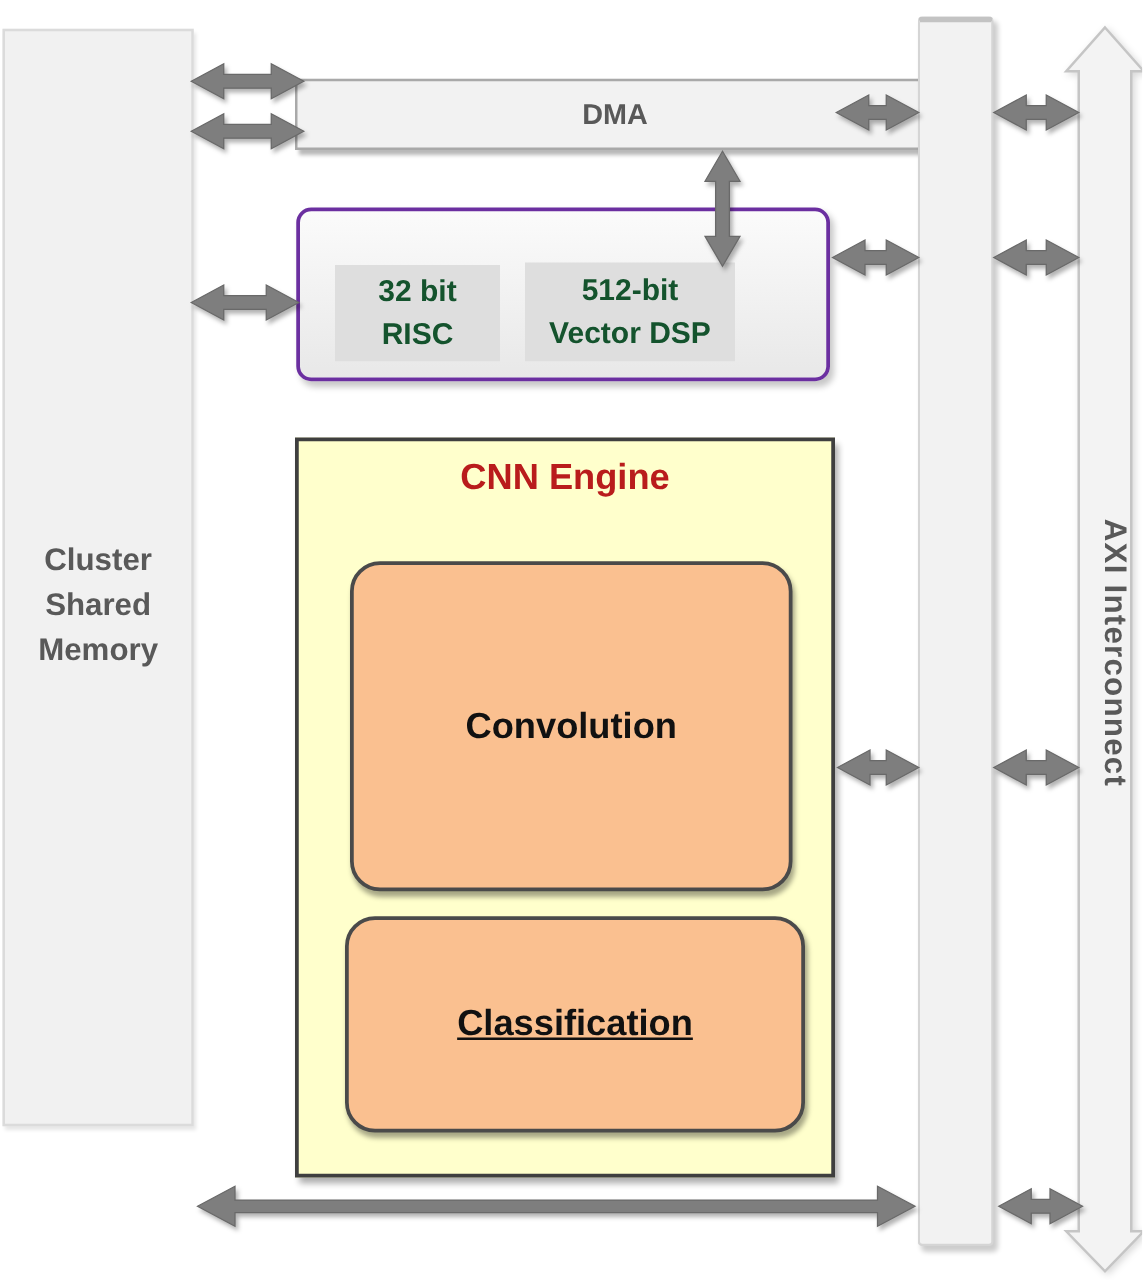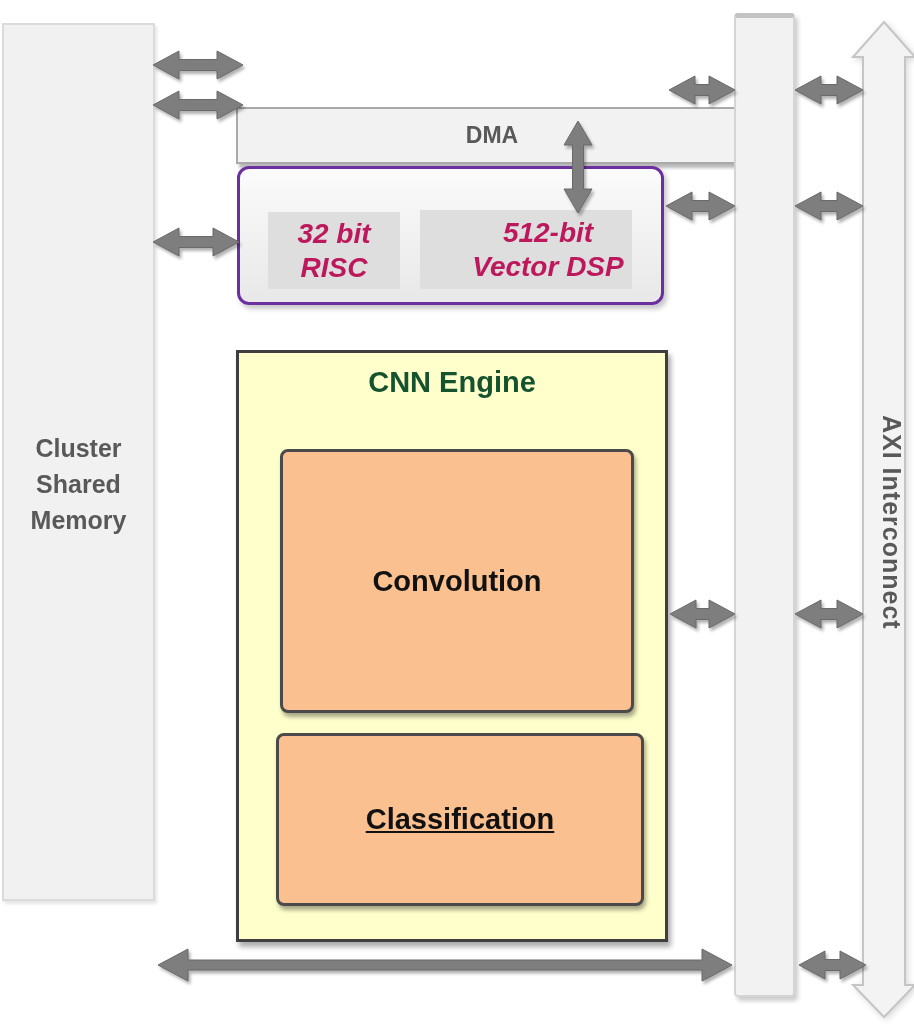--- a/index.html
+++ b/index.html
@@ -20,51 +20,51 @@
     margin-top:405px;font-size:25px;line-height:36px;color:#595959;
     text-align:center;white-space:pre-line;
   }
 
   
   .dma{
     left:236px;top:63px;width:512px;height:57px;
     background:#F2F2F2;border:2px solid #A9A9A9;
     box-shadow:3px 4px 3px rgba(0,0,0,0.28);
     display:flex;justify-content:center;align-items:center;
-    font-size:23px;color:#595959;margin-top:44px;
+    font-size:23px;color:#595959;
   }
 
   
   .dsp-cluster{
     left:237px;top:166px;width:427px;height:139px;
     background:linear-gradient(#FBFBFB,#E8E8E8);
     border:3px solid #6B2FA0;border-radius:12px;
     box-shadow:3px 4px 5px rgba(0,0,0,0.22);
   }
   .inner-chip{
     position:absolute;background:#DEDEDE;
     display:flex;justify-content:center;align-items:center;
-    font-size:28px;line-height:34px;color:#be185d;
-    text-align:center;white-space:pre-line;font-style:italic;
+    font-size:24px;line-height:34px;color:#14532d;
+    text-align:center;white-space:pre-line;
   }
   .risc{left:28px;top:43px;width:132px;height:77px;}
-  .vdsp{left:180px;top:41px;width:168px;height:79px;padding-left:44px;}
+  .vdsp{left:180px;top:41px;width:168px;height:79px;}
 
   
   .cnn{
     left:236px;top:350px;width:432px;height:592px;
     background:#FFFFCC;border:3px solid #3F3F3F;
     box-shadow:3px 5px 5px rgba(0,0,0,0.32);
   }
   .cnn-title{
     position:absolute;left:0;top:13px;width:100%;text-align:center;
-    font-size:29px;color:#14532d;
+    font-size:29px;color:#b91c1c;
   }
   .engine-sub{
-    position:absolute;background:#FAC090;border:3px solid #4A4A4A;border-radius:8px;
+    position:absolute;background:#FAC090;border:3px solid #4A4A4A;border-radius:24px;
     box-shadow:2px 4px 4px rgba(0,0,0,0.35);
     display:flex;justify-content:center;align-items:center;
     font-size:29px;color:#111111;
   }
   .conv{left:41px;top:96px;width:348px;height:258px;}
   .clas{left:37px;top:380px;width:362px;height:167px;text-decoration:underline;}
 
   
   .bridge-bar{
     left:734px;top:13px;width:61px;height:984px;

